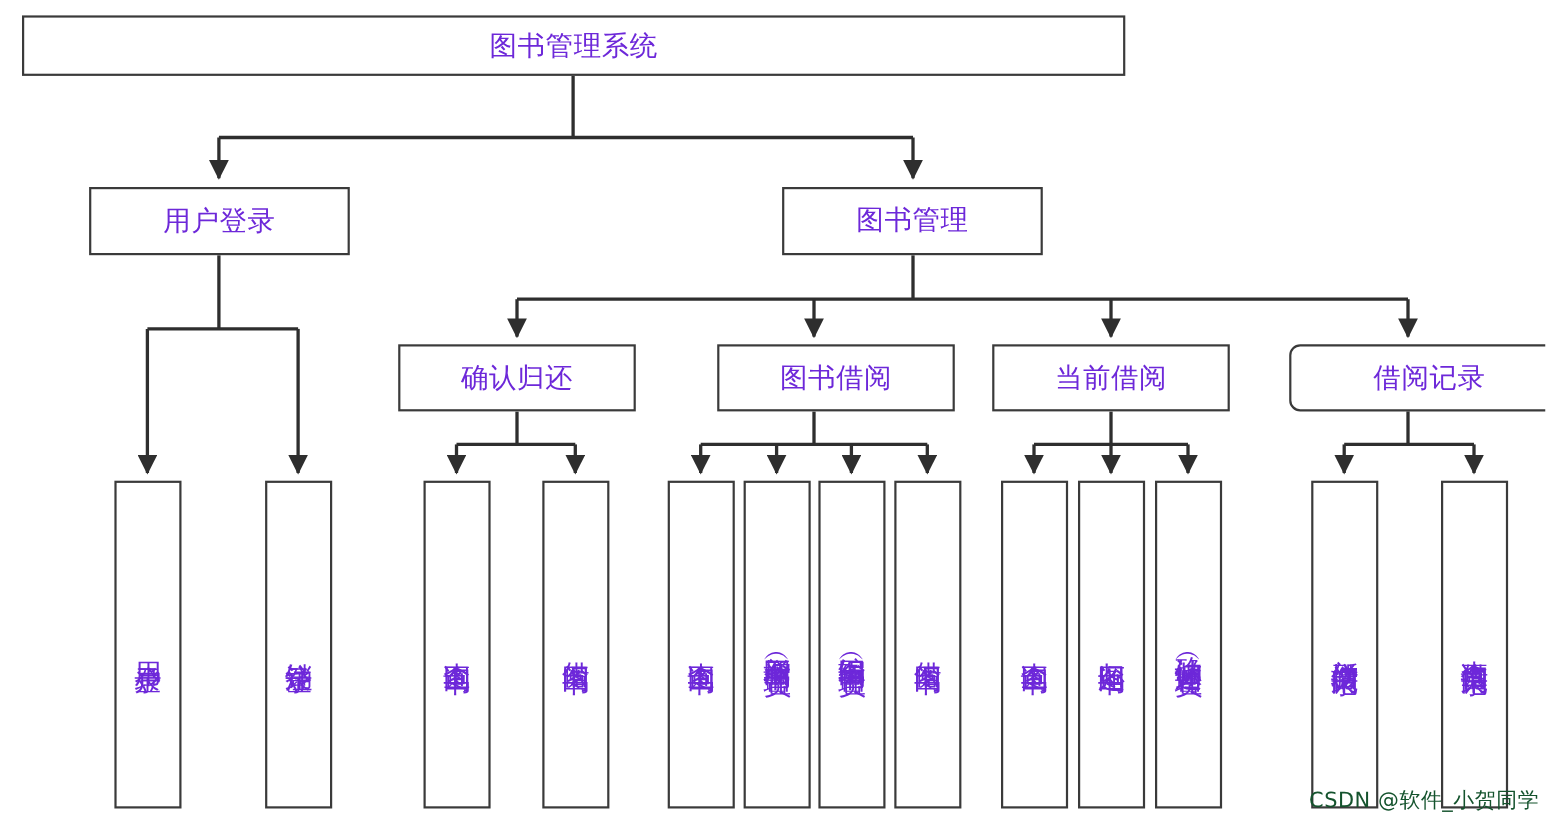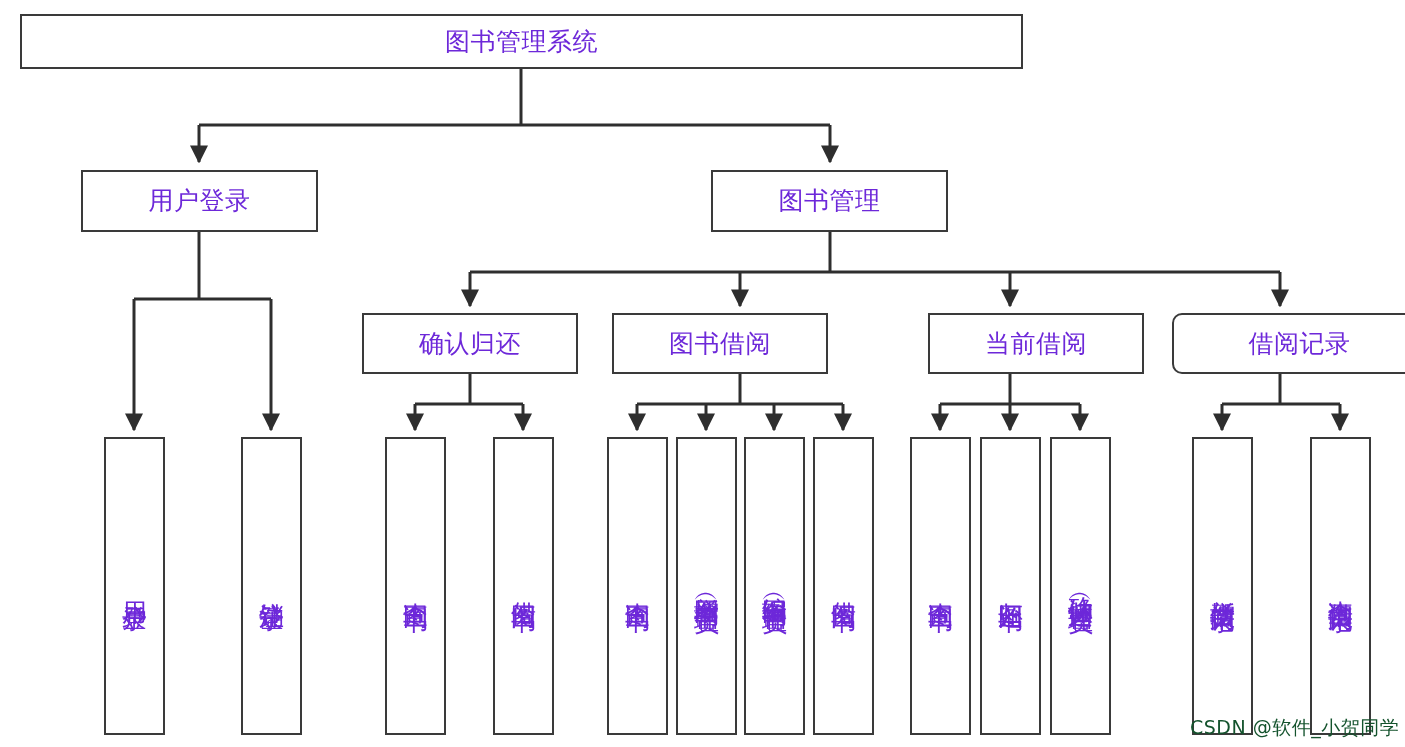--- a/index.html
+++ b/index.html
@@ -124,24 +124,24 @@
   <div class="node" style="left:81px; top:170px; width:237px; height:62px;">
     <span class="label-h">用户登录</span>
   </div>
   <div class="node" style="left:711px; top:170px; width:237px; height:62px;font-family:Liberation Serif, serif;">
     <span class="label-h">图书管理</span>
   </div>
 
   <div class="node" style="left:362px; top:313px; width:216px; height:61px;">
     <span class="label-h">确认归还</span>
   </div>
-  <div class="node" style="left:612px; top:313px; width:216px; height:61px;">
+  <div class="node" style="left:652px; top:313px; width:216px; height:61px;">
     <span class="label-h">图书借阅</span>
   </div>
-  <div class="node" style="left:902px; top:313px; width:216px; height:61px;margin-left:26px;">
+  <div class="node" style="left:902px; top:313px; width:216px; height:61px;">
     <span class="label-h">当前借阅</span>
   </div>
   <div class="node" style="left:1172px; top:313px; width:255px; height:61px;border-radius:10px;">
     <span class="label-h">借阅记录</span>
   </div>
 
   <div class="node vertical" style="left:104px; top:437px; width:61px; height:298px;">
     <span class="label-v">用户登录</span>
   </div>
   <div class="node vertical" style="left:241px; top:437px; width:61px; height:298px;">

